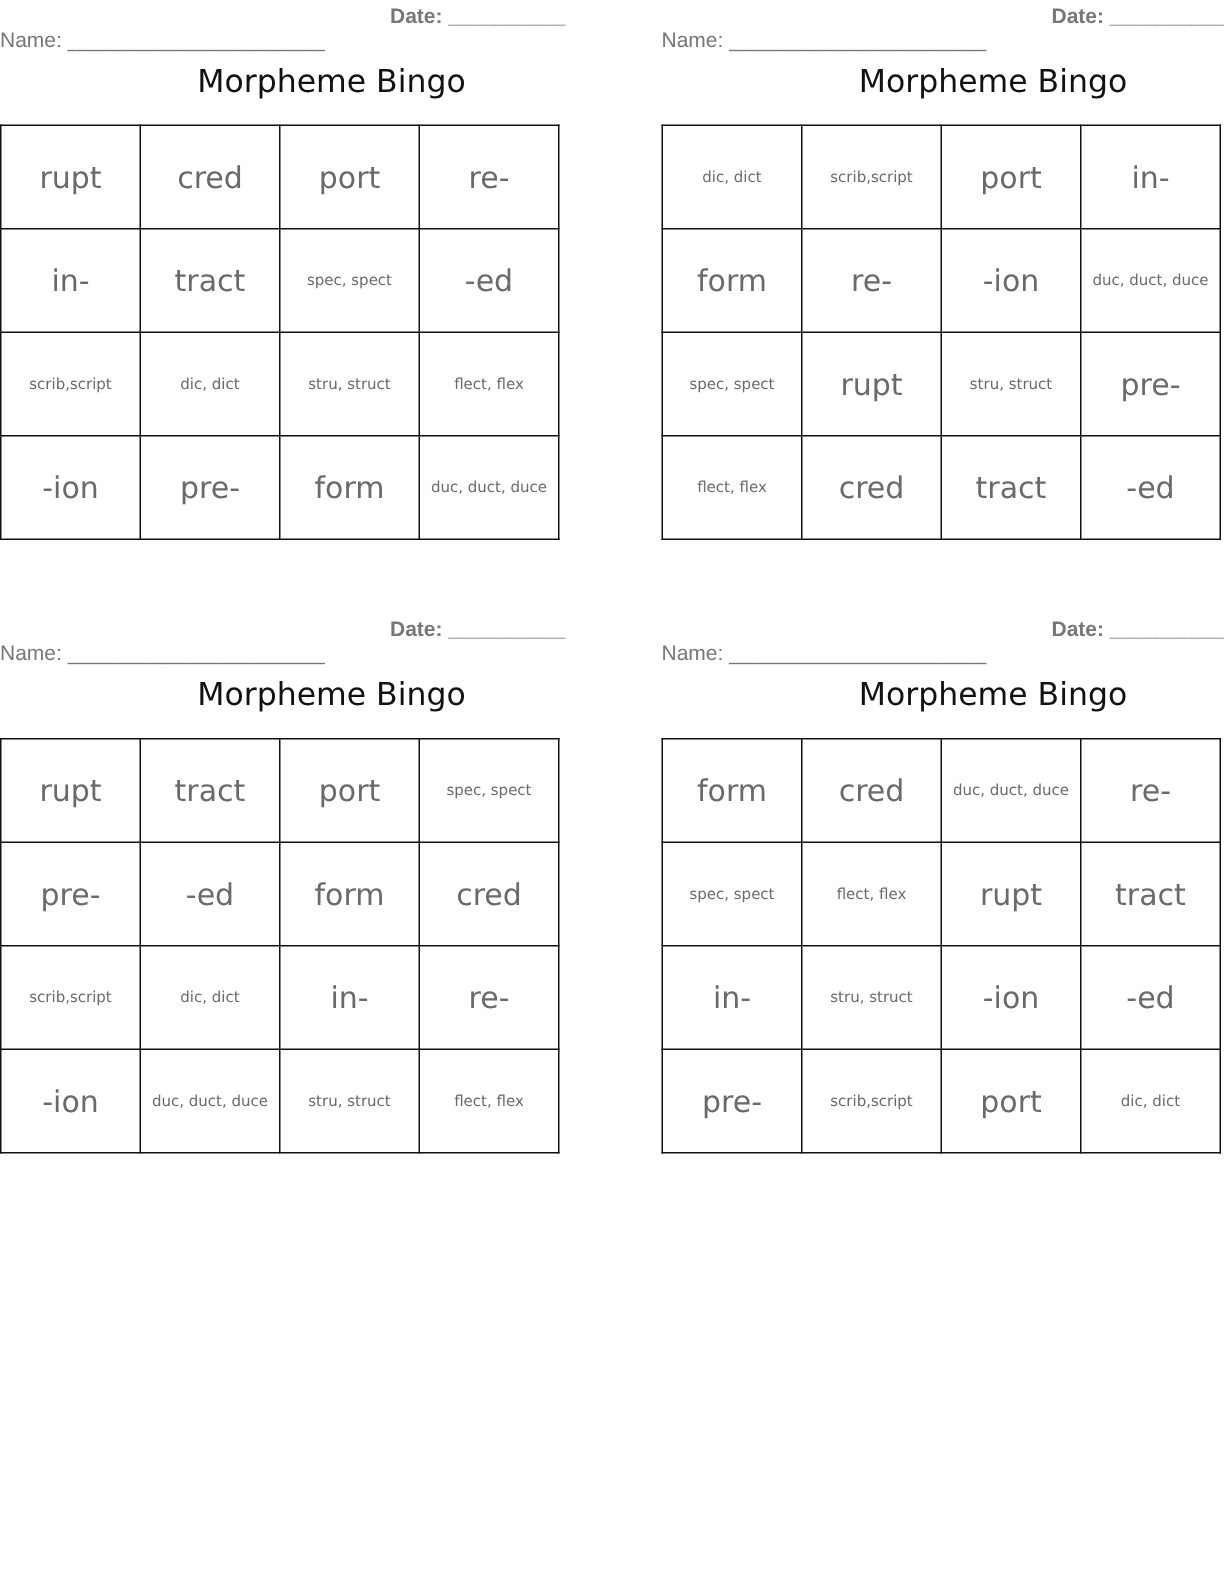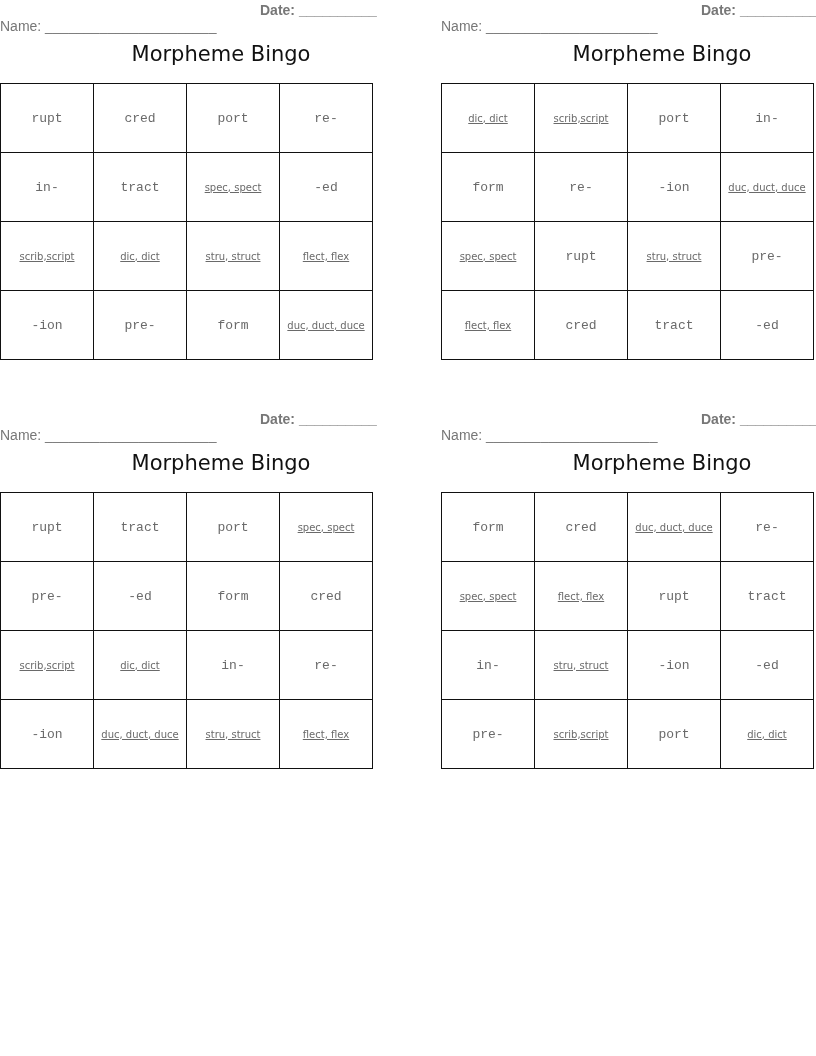--- a/index.html
+++ b/index.html
@@ -8,22 +8,22 @@
   .hdr { position: absolute; top: 0; left: 0; width: 376px; height: 22px;
          font-family: "Liberation Sans", sans-serif; font-size: 14px; color: #777; }
   .hdr .name { position: absolute; left: 0; top: 18px; white-space: nowrap; }
   .hdr .date { position: absolute; left: 260px; top: 2px; white-space: nowrap; font-weight: bold; }
   .title { position: absolute; top: 42px; left: 0; width: 376px; text-align: center;
            font-family: "DejaVu Sans", sans-serif; font-size: 21px; color: #111; margin-left: 33px; }
   .grid { position: absolute; top: 83px; left: 0; border-collapse: collapse; table-layout: fixed; }
   .grid td { border: 1.5px solid #111; width: 92px; height: 68px; padding: 0;
              text-align: center; vertical-align: middle;
              font-family: "DejaVu Sans", sans-serif; color: #6a6a6a; }
-  .grid td.big { font-size: 13px; font-family: Liberation Mono, monospace; }
-  .grid td.small { font-size: 10px; text-decoration: underline; }
+  .grid td.big { font-size: 20px; }
+  .grid td.small { font-size: 10px; }
 </style>
 </head>
 <body>
 
 <div id="cards">
     <div class="card" style="left: 0px; top: 0px;">
       <div class="hdr">
         <span class="name">Name: ______________________</span>
         <span class="date">Date: __________</span>
       </div>

